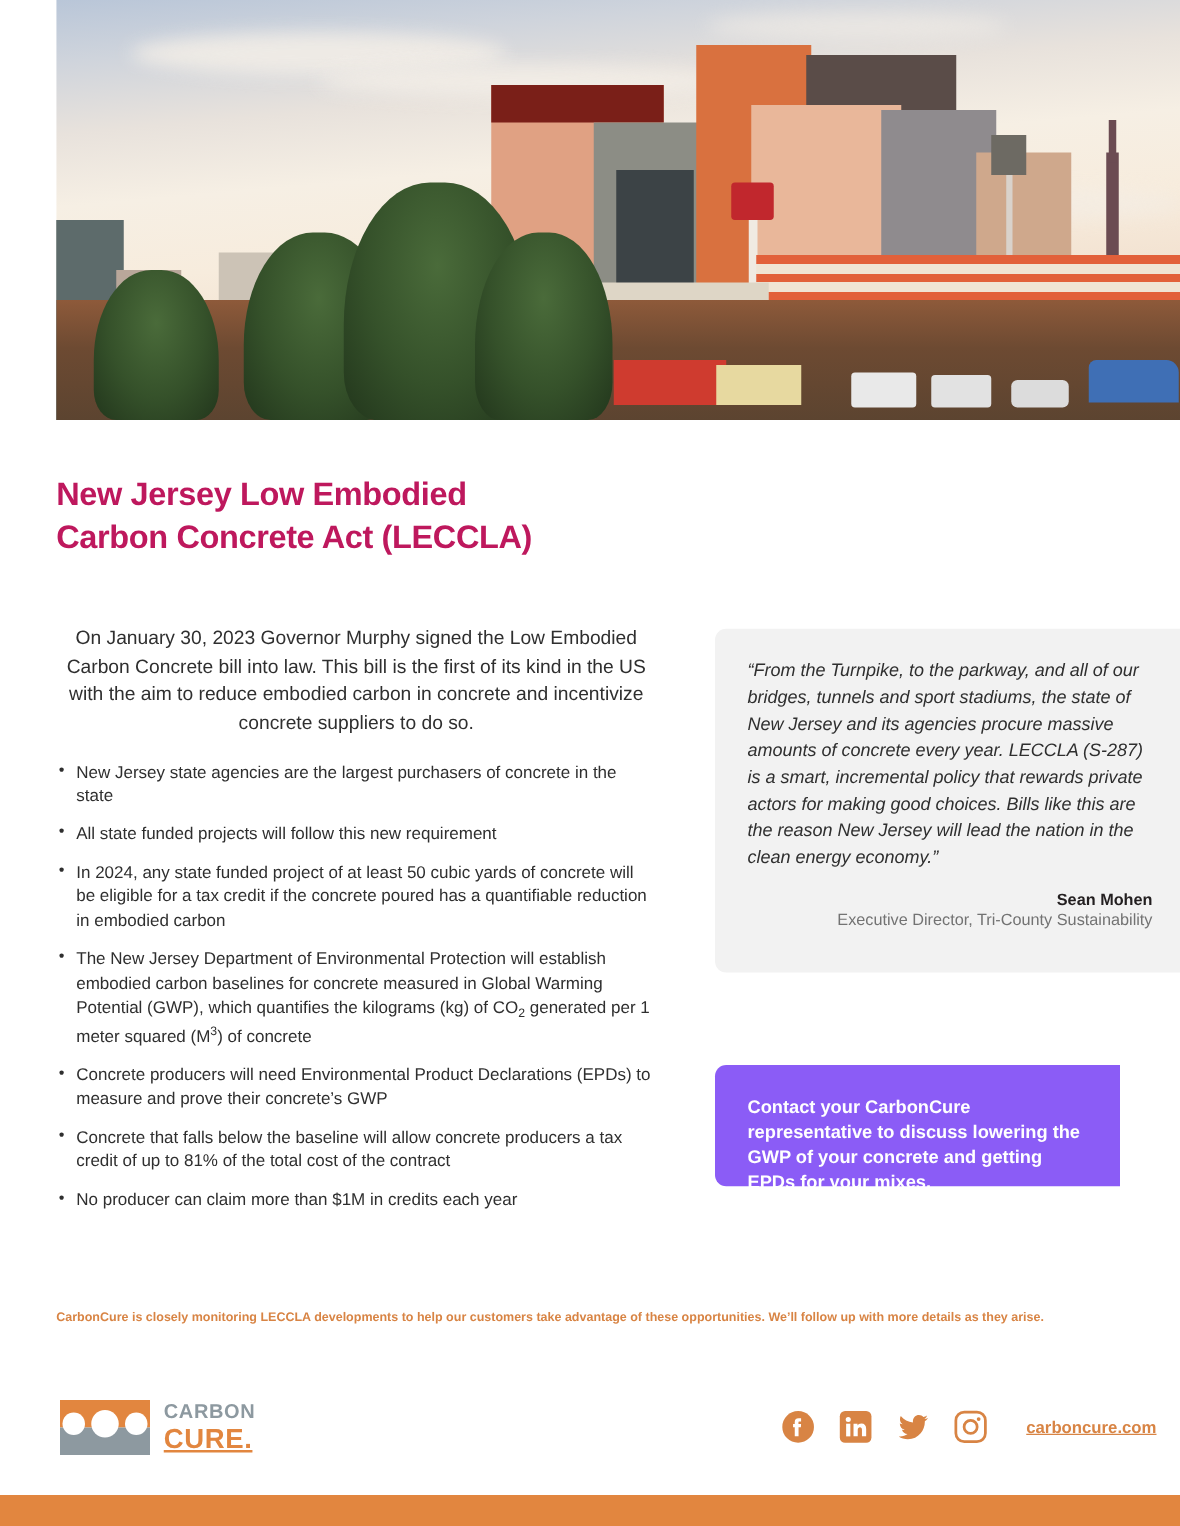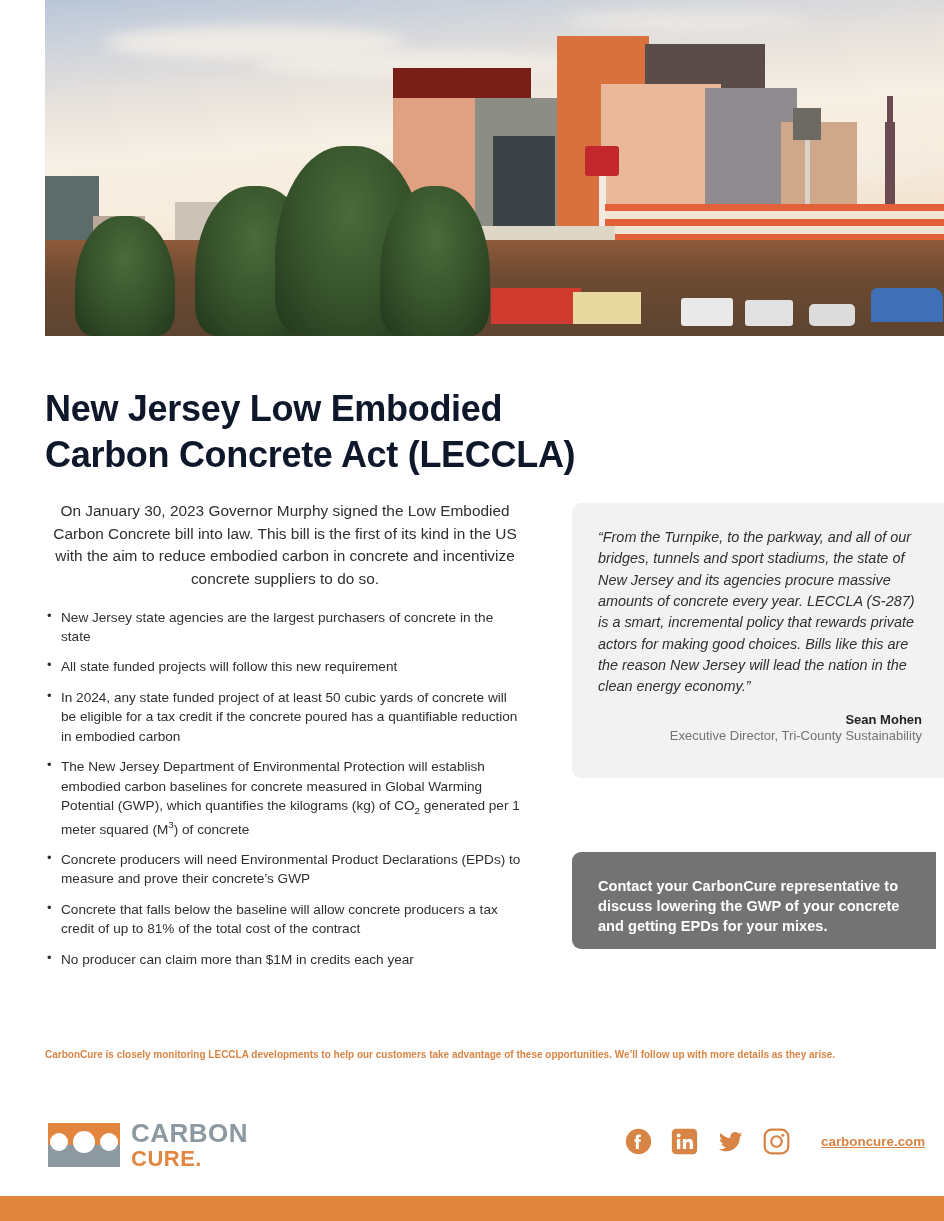--- a/index.html
+++ b/index.html
@@ -86,25 +86,25 @@
       #e2603a 0 7px,
       #f0e4d4 7px 15px);
   }
 
   
   .title {
     position: absolute;
     left: 45px;
     top: 362px;
     width: 720px;
-    font-size: 36px;
+    font-size: 26px;
     line-height: 1.28;
     font-weight: bold;
     letter-spacing: -.3px;
-    color: #0f172a;
+    color: #be185d;
   }
 
   
   .left-col {
     position: absolute;
     left: 45px;
     top: 500px;
     width: 480px;
   }
   .intro {
@@ -174,23 +174,23 @@
     font-size: 13px;
     color: #737373;
     margin-top: 1px;
   }
 
   
   .cta {
     position: absolute;
     left: 572px;
     top: 852px;
-    width: 364px;
+    width: 324px;
     height: 97px;
-    background: #737373;
+    background: #8b5cf6;
     border-radius: 9px 0 0 9px;
     box-sizing: border-box;
     padding: 24px 22px 4px 26px;
   }
   .cta p {
     margin: 0;
     color: #ffffff;
     font-size: 14.6px;
     font-weight: bold;
     line-height: 1.38;
@@ -241,31 +241,32 @@
     border-radius: 50%;
     top: 10px;
   }
   .logo-mark .c1 { left: 2px;  width: 18px; height: 18px; }
   .logo-mark .c2 { left: 25px; width: 22px; height: 22px; top: 8px; }
   .logo-mark .c3 { left: 52px; width: 18px; height: 18px; }
   .logo-word {
     line-height: 1.0;
   }
   .logo-word .l1 {
-    font-size: 26px;
+    font-size: 16px;
     font-weight: bold;
     letter-spacing: .5px;
     color: #8d99a0;
   }
   .logo-word .l2 {
     font-size: 22px;
     font-weight: bold;
     letter-spacing: .5px;
     color: #e2863f;
     margin-top: 2px;
+    text-decoration: underline;
   }
 
   
   .social {
     position: absolute;
     left: 625px;
     top: 1128px;
     display: flex;
     align-items: center;
     gap: 19px;

